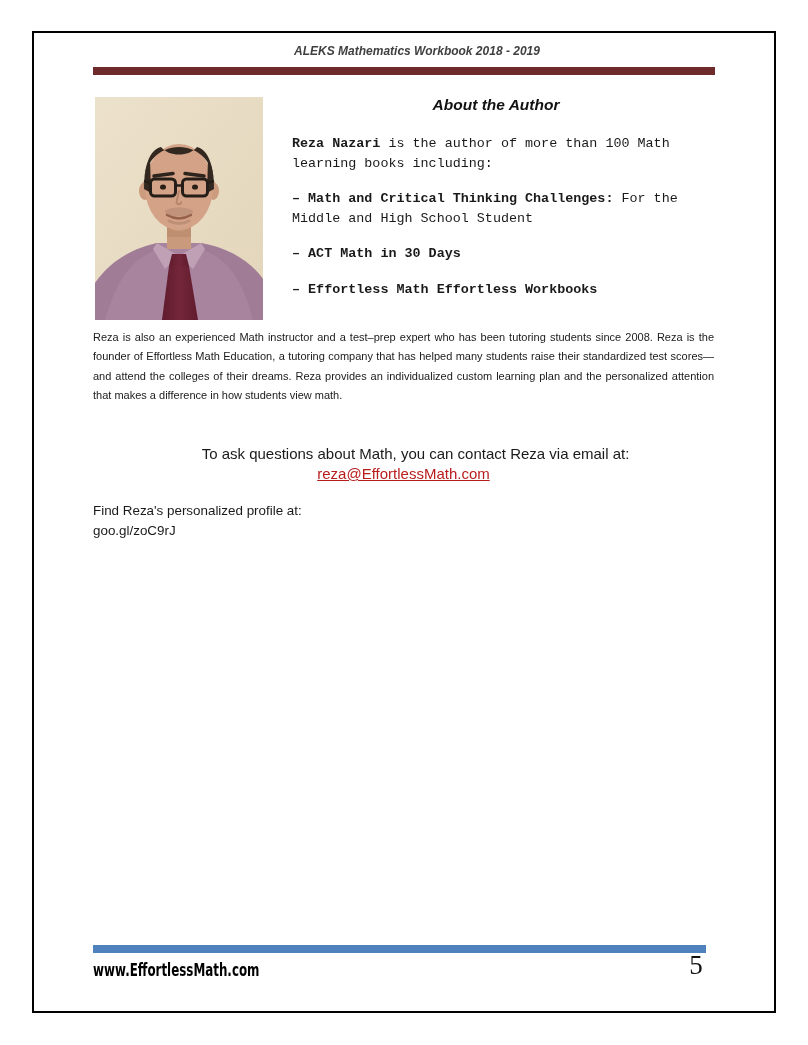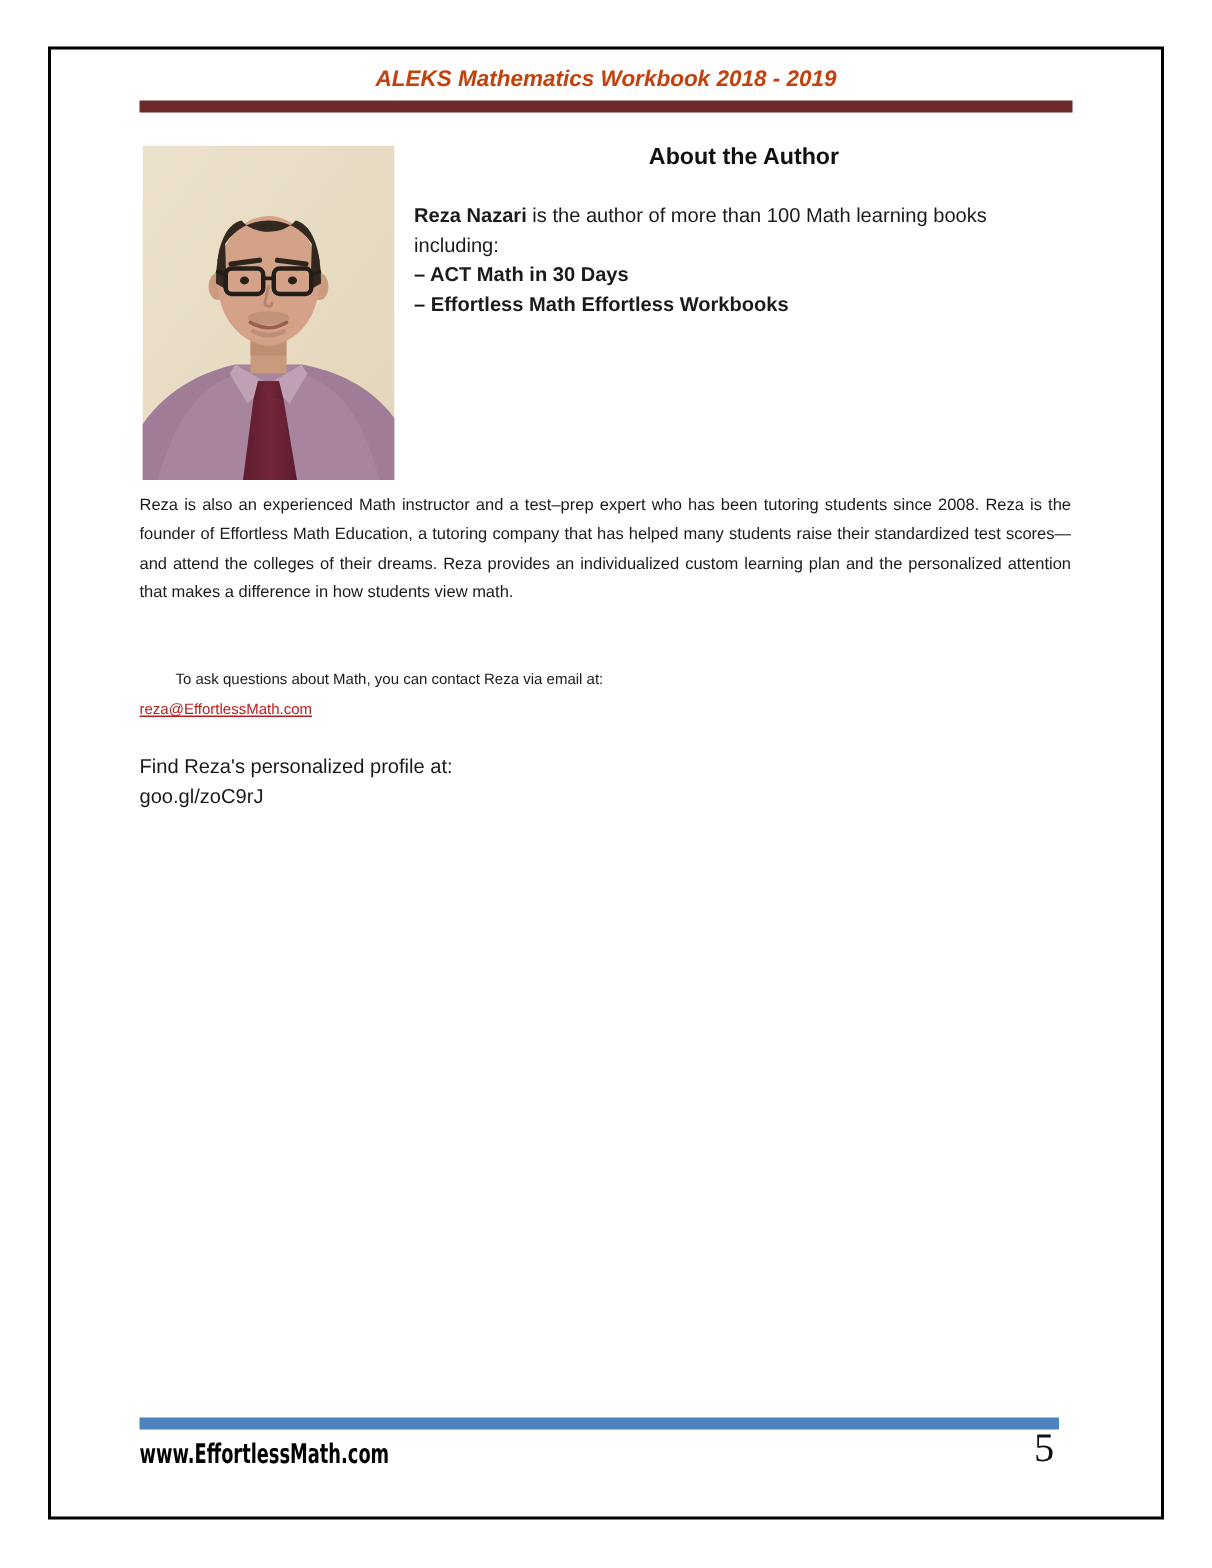--- a/index.html
+++ b/index.html
@@ -6,35 +6,35 @@
   #canvas{
     position:relative;width:808px;height:1045px;background:#ffffff;
     font-family:"Liberation Sans",sans-serif;color:#1a1a1a;overflow:hidden;
   }
   .page-border{
     position:absolute;left:32px;top:31px;width:740px;height:978px;
     border:2px solid #000;box-sizing:content-box;
   }
   .header-title{
     position:absolute;left:32px;top:44px;width:744px;text-align:center;
-    font-weight:bold;font-style:italic;font-size:15px;color:#c2410c;
+    font-weight:bold;font-style:italic;font-size:12px;color:#404040;padding-left:13px;
   }
   .red-rule{position:absolute;left:93px;top:67px;width:622px;height:8px;}
   .photo{position:absolute;left:95px;top:97px;width:168px;height:223px;}
   .photo svg{display:block;}
   .col{position:absolute;left:276px;top:95px;width:440px;font-size:13.4px;line-height:19.5px;}
   .about-heading{
-    margin:0 0 19px 0;text-align:center;font-size:15.5px;font-weight:bold;line-height:20px;color:#111;
+    margin:0 0 19px 0;text-align:center;font-size:15.5px;font-weight:bold;line-height:20px;color:#111;font-style:italic;
   }
-  .col p,.col .book{margin:0;}
+  .col p,.col .book{margin:16px;font-family:Liberation Mono, monospace;}
   .bio{
     position:absolute;left:93px;top:328px;width:621px;margin:0;
     font-size:11px;line-height:19.3px;text-align:justify;
   }
-  .contact{position:absolute;left:93px;top:444px;width:621px;font-size:10px;line-height:20px;}
+  .contact{position:absolute;left:93px;top:444px;width:621px;font-size:15px;line-height:20px;text-align:center;}
   .contact-line{text-indent:24px;}
   .email{text-decoration:underline;}
   .profile{position:absolute;left:93px;top:501px;width:621px;font-size:13.4px;line-height:20px;}
   .blue-rule{position:absolute;left:93px;top:945px;width:613px;height:8px;}
   .footer-site{
     position:absolute;left:93px;top:959px;font-family:"DejaVu Sans",sans-serif;
     font-weight:bold;font-size:18px;letter-spacing:0px;white-space:nowrap;
     transform:scaleX(0.66);transform-origin:left center;color:#000;
   }
   .page-number{
@@ -105,20 +105,21 @@
 
       <ellipse cx="84" cy="115" rx="14" ry="4.5" fill="#3c281e" opacity="0.12"></ellipse>
       <path d="M72,118 Q84,125 96,118" stroke="#96604b" stroke-width="2.4" fill="none" stroke-linecap="round"></path>
       <path d="M74,124 Q84,129 94,124" stroke="#3c281e" opacity="0.15" stroke-width="3" fill="none" stroke-linecap="round"></path>
     </svg>
   </div>
 
   <div class="col">
     <h2 class="about-heading">About the Author</h2>
     <p class="intro"><b>Reza Nazari</b><span> is the author of more than 100 Math learning books including:</span></p>
+    <div class="book"><b>– Math and Critical Thinking Challenges:</b><span> For the Middle and High School Student</span></div>
     <div class="book"><b>– ACT Math in 30 Days</b><span></span></div>
     <div class="book"><b>– Effortless Math Effortless Workbooks</b><span></span></div>
   </div>
 
   <p class="bio">Reza is also an experienced Math instructor and a test–prep expert who has been tutoring students since 2008. Reza is the founder of Effortless Math Education, a tutoring company that has helped many students raise their standardized test scores—and attend the colleges of their dreams. Reza provides an individualized custom learning plan and the personalized attention that makes a difference in how students view math.</p>
 
   <div class="contact">
     <div class="contact-line">To ask questions about Math, you can contact Reza via email at:</div>
     <a class="email" href="#" style="color:#b91c1c;">reza@EffortlessMath.com</a>
   </div>

